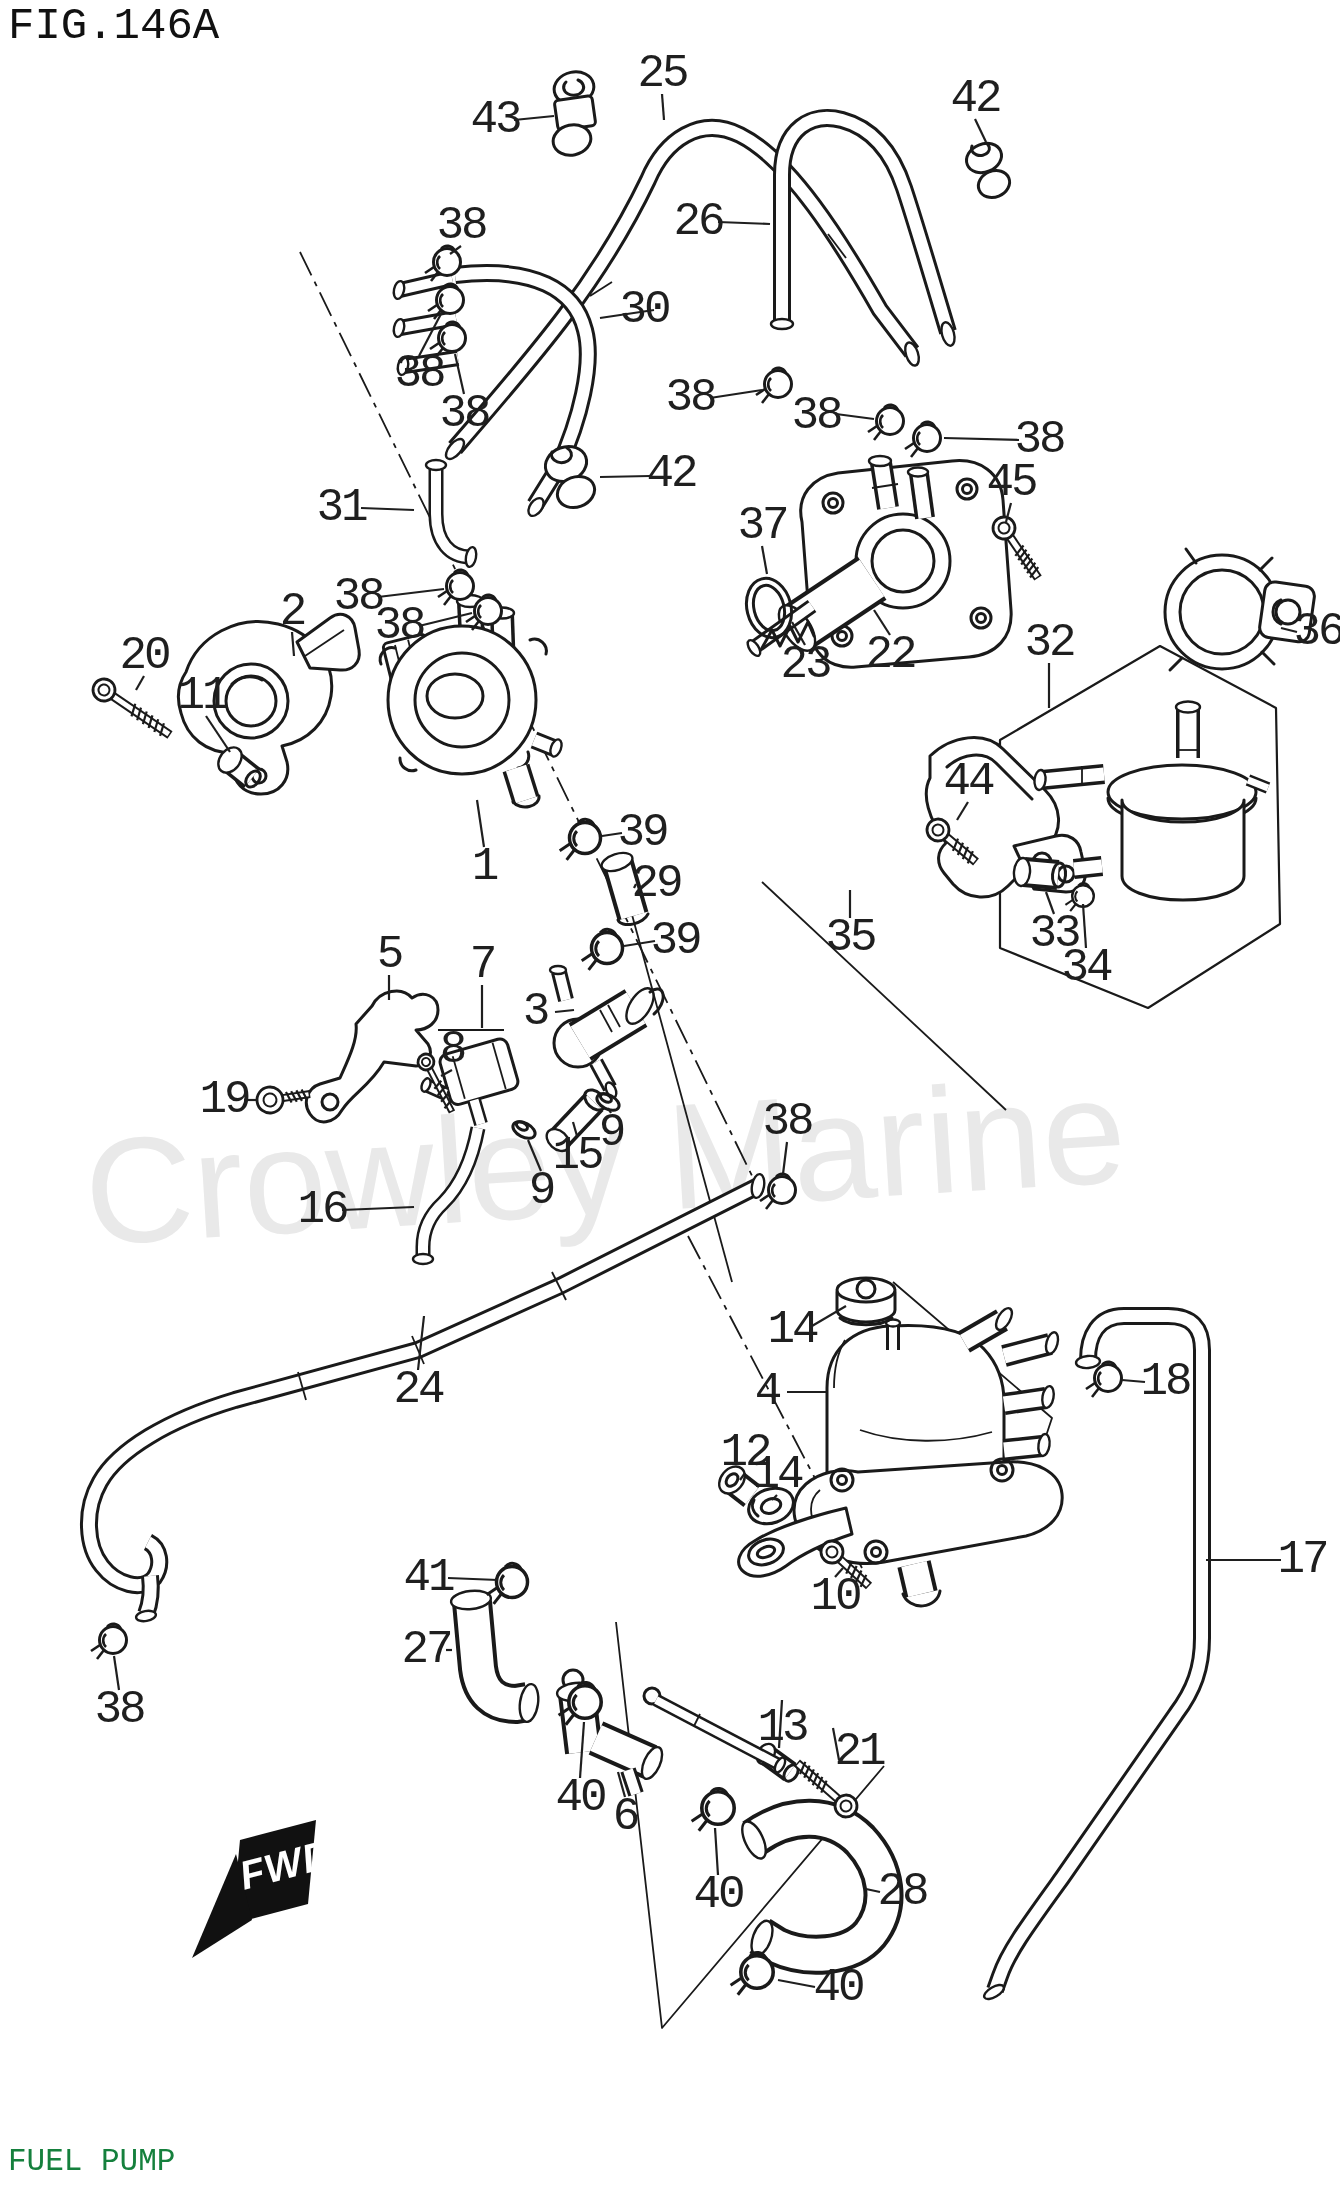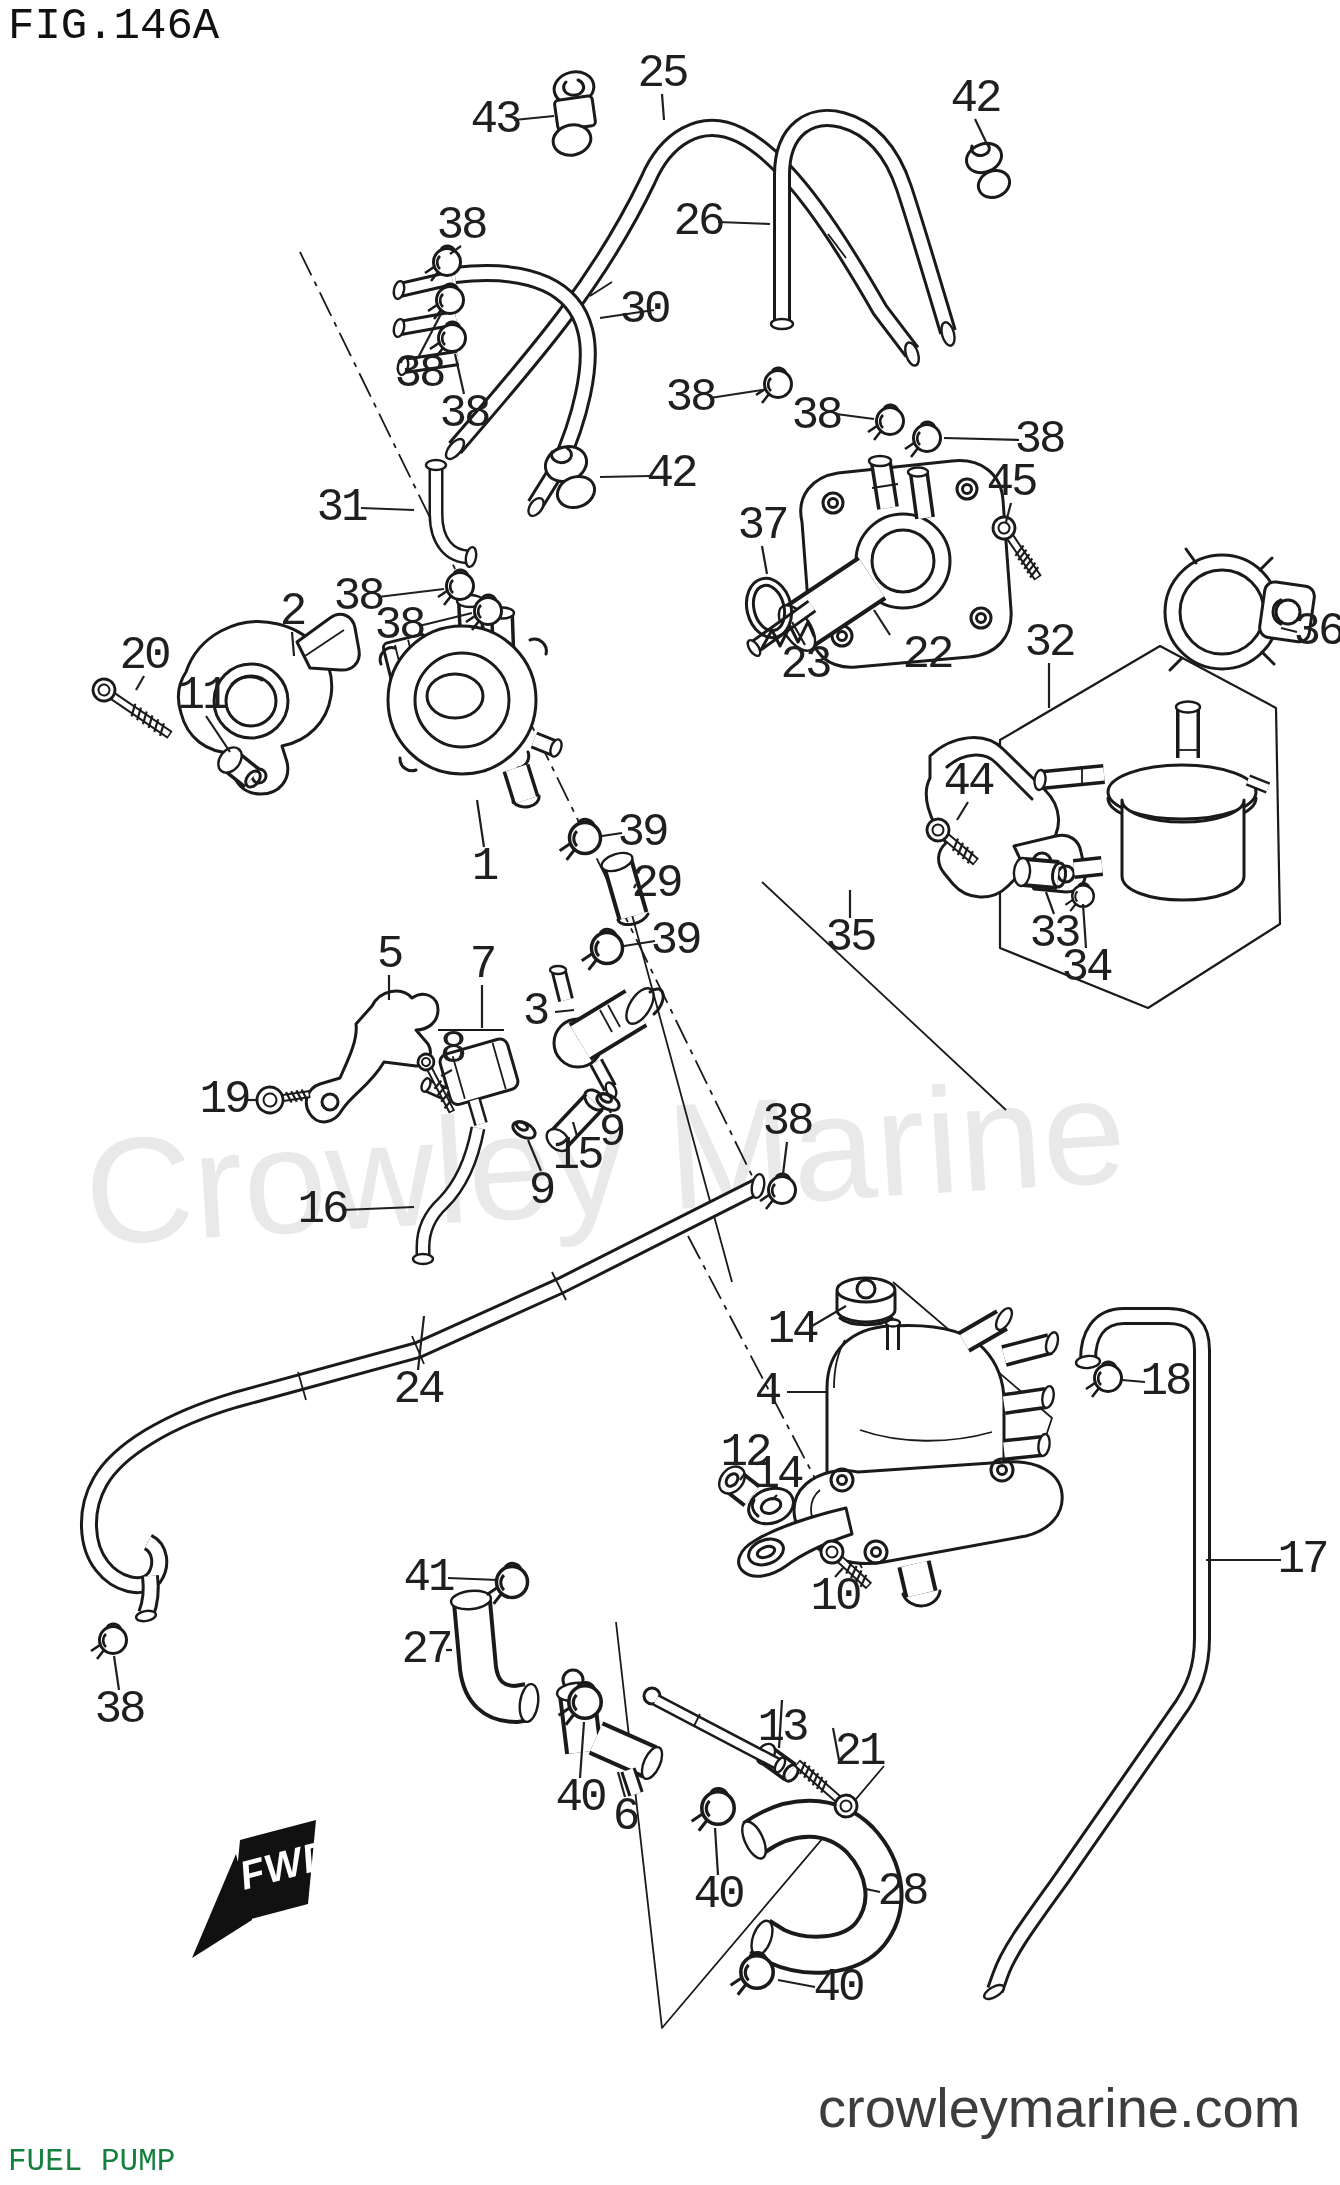--- a/index.html
+++ b/index.html
@@ -688,21 +688,21 @@
       <div class="callout" style="left: 464px; top: 414px;">38</div>
       <div class="callout" style="left: 690px; top: 398px;">38</div>
       <div class="callout" style="left: 816px; top: 416px;">38</div>
       <div class="callout" style="left: 1039px; top: 440px;">38</div>
       <div class="callout" style="left: 1011px; top: 483px;">45</div>
       <div class="callout" style="left: 671px; top: 474px;">42</div>
       <div class="callout" style="left: 341px; top: 508px;">31</div>
       <div class="callout" style="left: 1318px; top: 632px;">36</div>
       <div class="callout" style="left: 762px; top: 526px;">37</div>
       <div class="callout" style="left: 805px; top: 665px;">23</div>
-      <div class="callout" style="left: 890px; top: 655px; margin-left: 37px;">22</div>
+      <div class="callout" style="left: 890px; top: 655px;">22</div>
       <div class="callout" style="left: 1049px; top: 643px;">32</div>
       <div class="callout" style="left: 292px; top: 612px;">2</div>
       <div class="callout" style="left: 144px; top: 656px;">20</div>
       <div class="callout" style="left: 202px; top: 696px;">11</div>
       <div class="callout" style="left: 358px; top: 597px;">38</div>
       <div class="callout" style="left: 399px; top: 626px;">38</div>
       <div class="callout" style="left: 968px; top: 782px;">44</div>
       <div class="callout" style="left: 484px; top: 867px;">1</div>
       <div class="callout" style="left: 642px; top: 833px;">39</div>
       <div class="callout" style="left: 656px; top: 884px;">29</div>
@@ -733,14 +733,13 @@
       <div class="callout" style="left: 426px; top: 1650px;">27</div>
       <div class="callout" style="left: 782px; top: 1680px; margin-top: 48px;">13</div>
       <div class="callout" style="left: 859px; top: 1708px; margin-top: 44px;">21</div>
       <div class="callout" style="left: 580px; top: 1798px;">40</div>
       <div class="callout" style="left: 625px; top: 1817px;">6</div>
       <div class="callout" style="left: 718px; top: 1895px;">40</div>
       <div class="callout" style="left: 902px; top: 1892px;">28</div>
       <div class="callout" style="left: 838px; top: 1988px;">40</div>
     </div>
   <div class="footer-name">FUEL PUMP</div>
-  <div class="site">crowleymarine.com</div>
 </div>
 
 </body></html>

